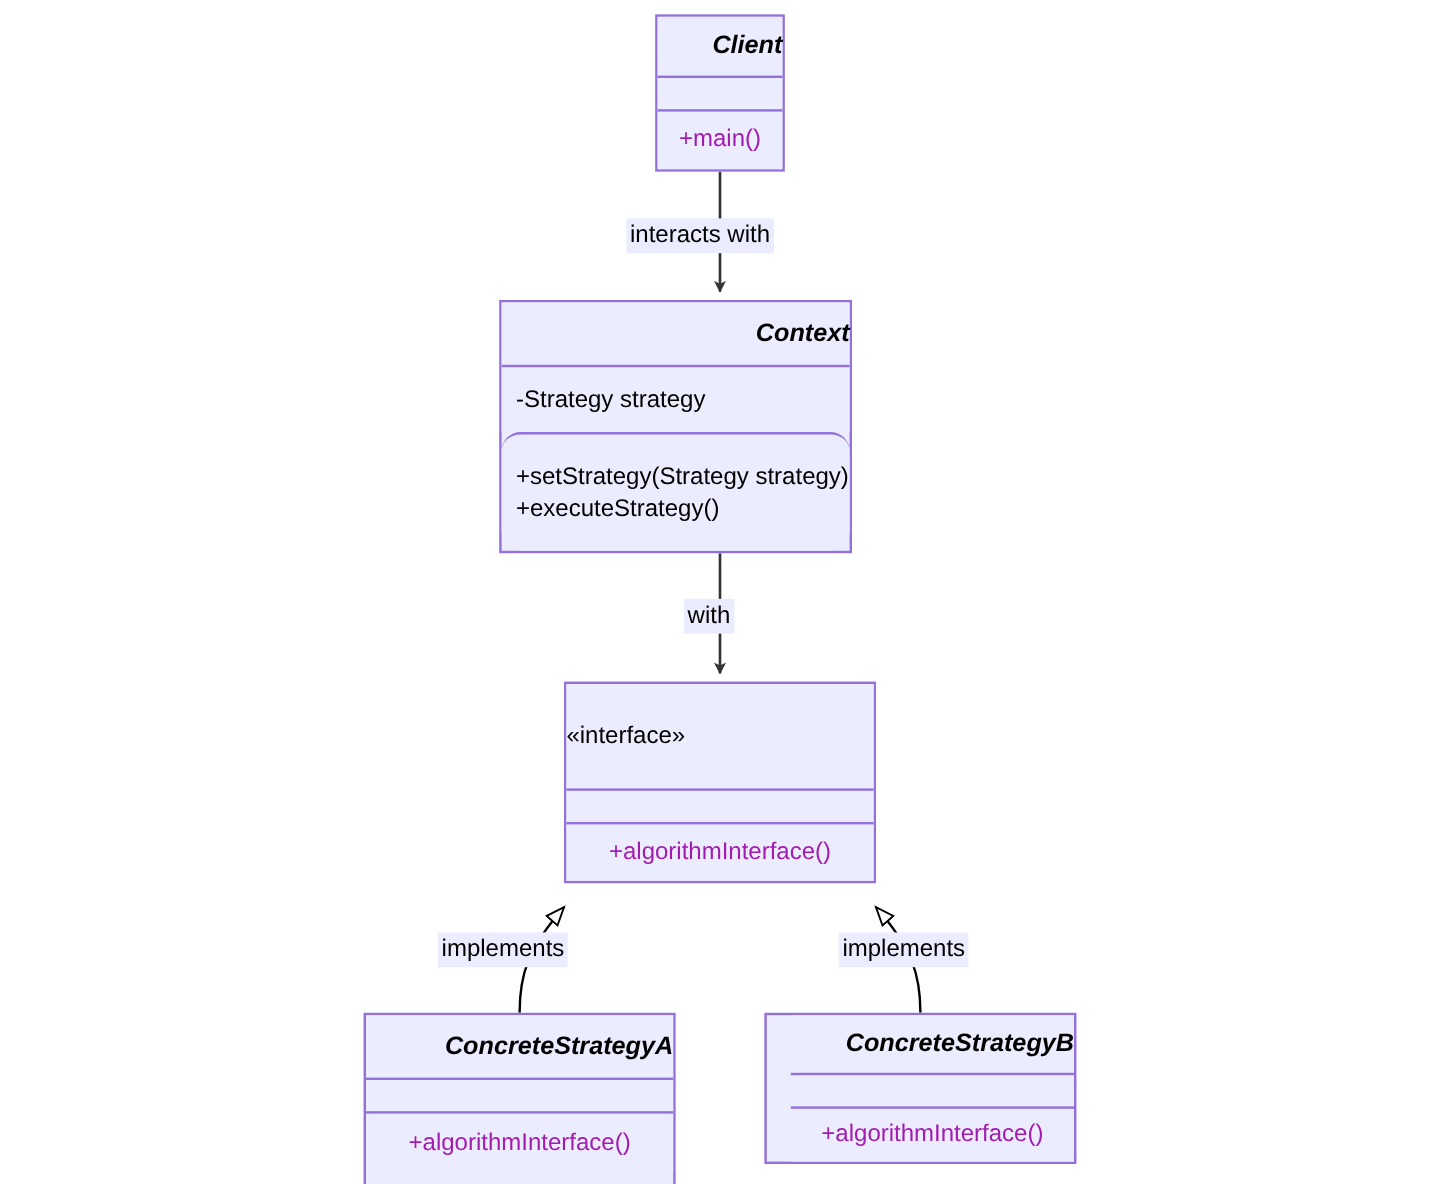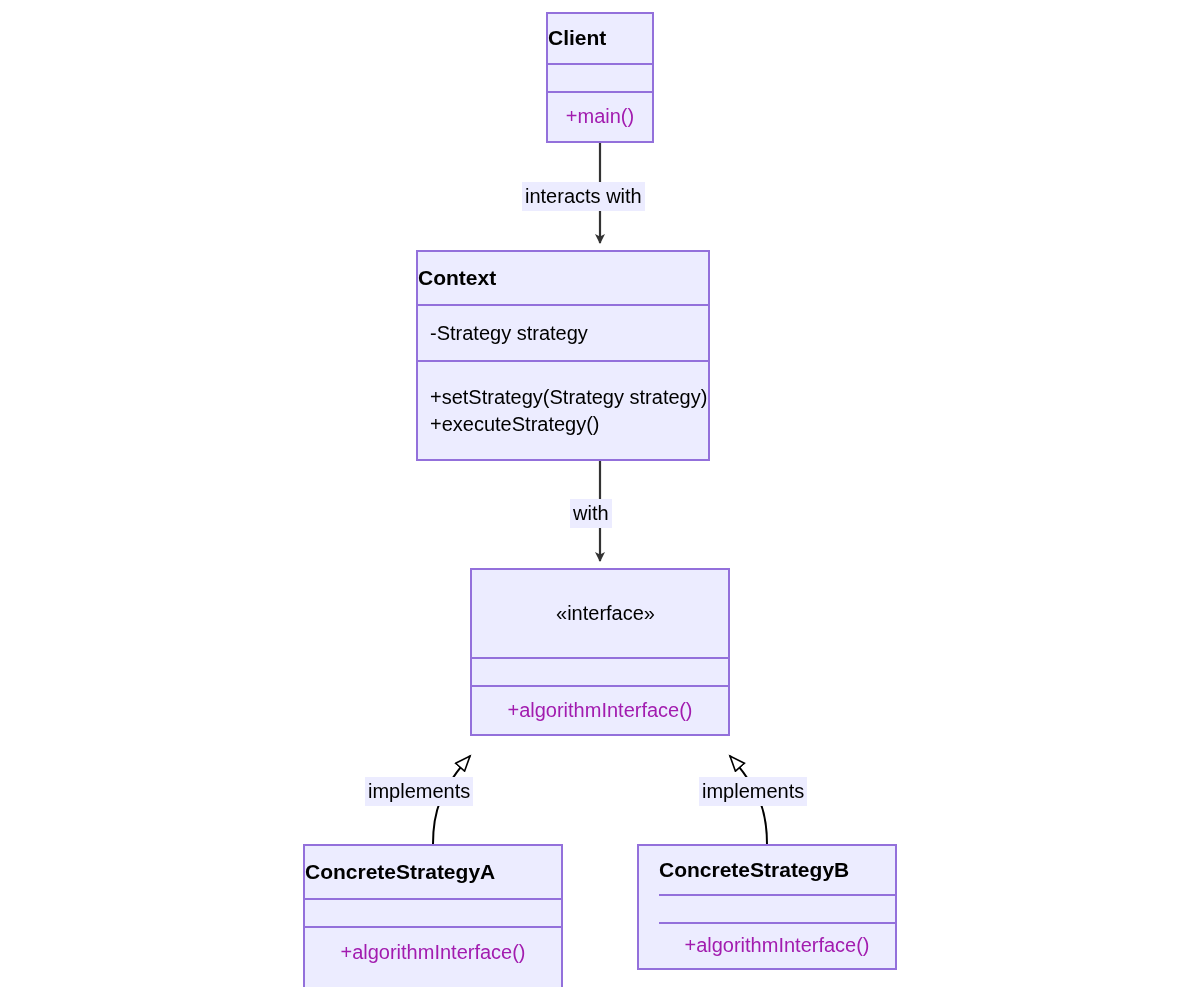--- a/index.html
+++ b/index.html
@@ -39,33 +39,33 @@
     box-sizing: border-box;
     background: #ececff;
     display: flex;
     flex-direction: column;
     justify-content: center;
   }
   .compartment + .compartment {
     border-top: 2px solid #9370db;
   }
   .cls-name {
-    text-align: left;
+    text-align: right;
     font-weight: bold;
     font-size: 21px;
     color: #000000;
     line-height: 1.25;
+    font-style: italic;
   }
   .cls-stereotype {
-    text-align: center;
+    text-align: left;
     font-weight: normal;
     font-size: 20px;
     color: #000000;
     line-height: 1.3;
-    margin-left: 11px;
   }
   .member {
     text-align: left;
     font-size: 20px;
     color: #000000;
     line-height: 1.35;
     padding-left: 12px;
     padding-right: 12px;
     white-space: nowrap;
   }
@@ -98,21 +98,21 @@
   #node-strategy      { left: 470px; top: 568px; width: 260px; height: 168px; }
   #node-concretea     { left: 303px; top: 844px; width: 260px; height: 162px; }
   #node-concreteb     { left: 637px; top: 844px; width: 260px; height: 126px; padding-left: 20px; }
 
   #node-client .c-head { height: 50px; }
   #node-client .c-attr { height: 26px; }
   #node-client .c-ops  { height: 51px; }
 
   #node-context .c-head { height: 52px; }
   #node-context .c-attr { height: 56px; }
-  #node-context .c-ops  { height: 99px; }
+  #node-context .c-ops  { height: 99px; border-radius: 16px; }
 
   #node-strategy .c-head { height: 88px; justify-content: center; }
   #node-strategy .c-attr { height: 26px; }
   #node-strategy .c-ops  { height: 50px; }
 
   .concrete .c-head { height: 52px; }
   .concrete .c-attr { height: 26px; }
   .concrete .c-ops  { height: 50px; }
 
   

